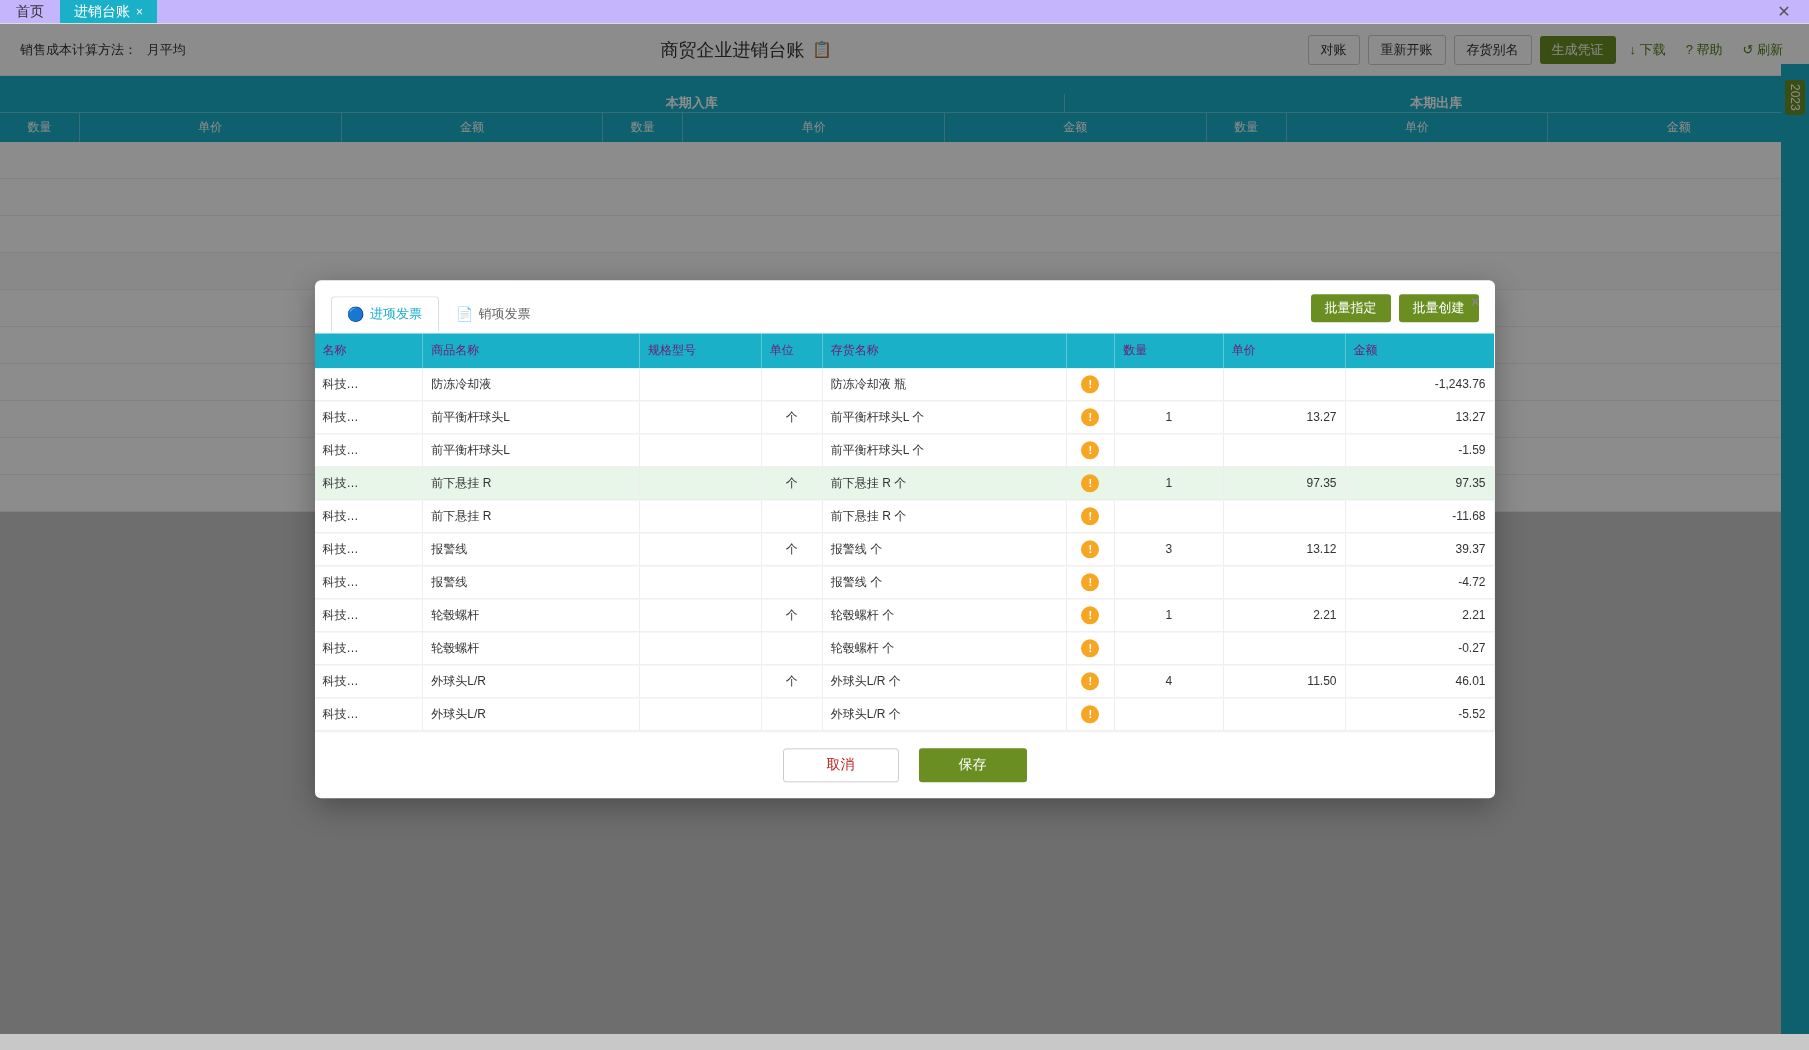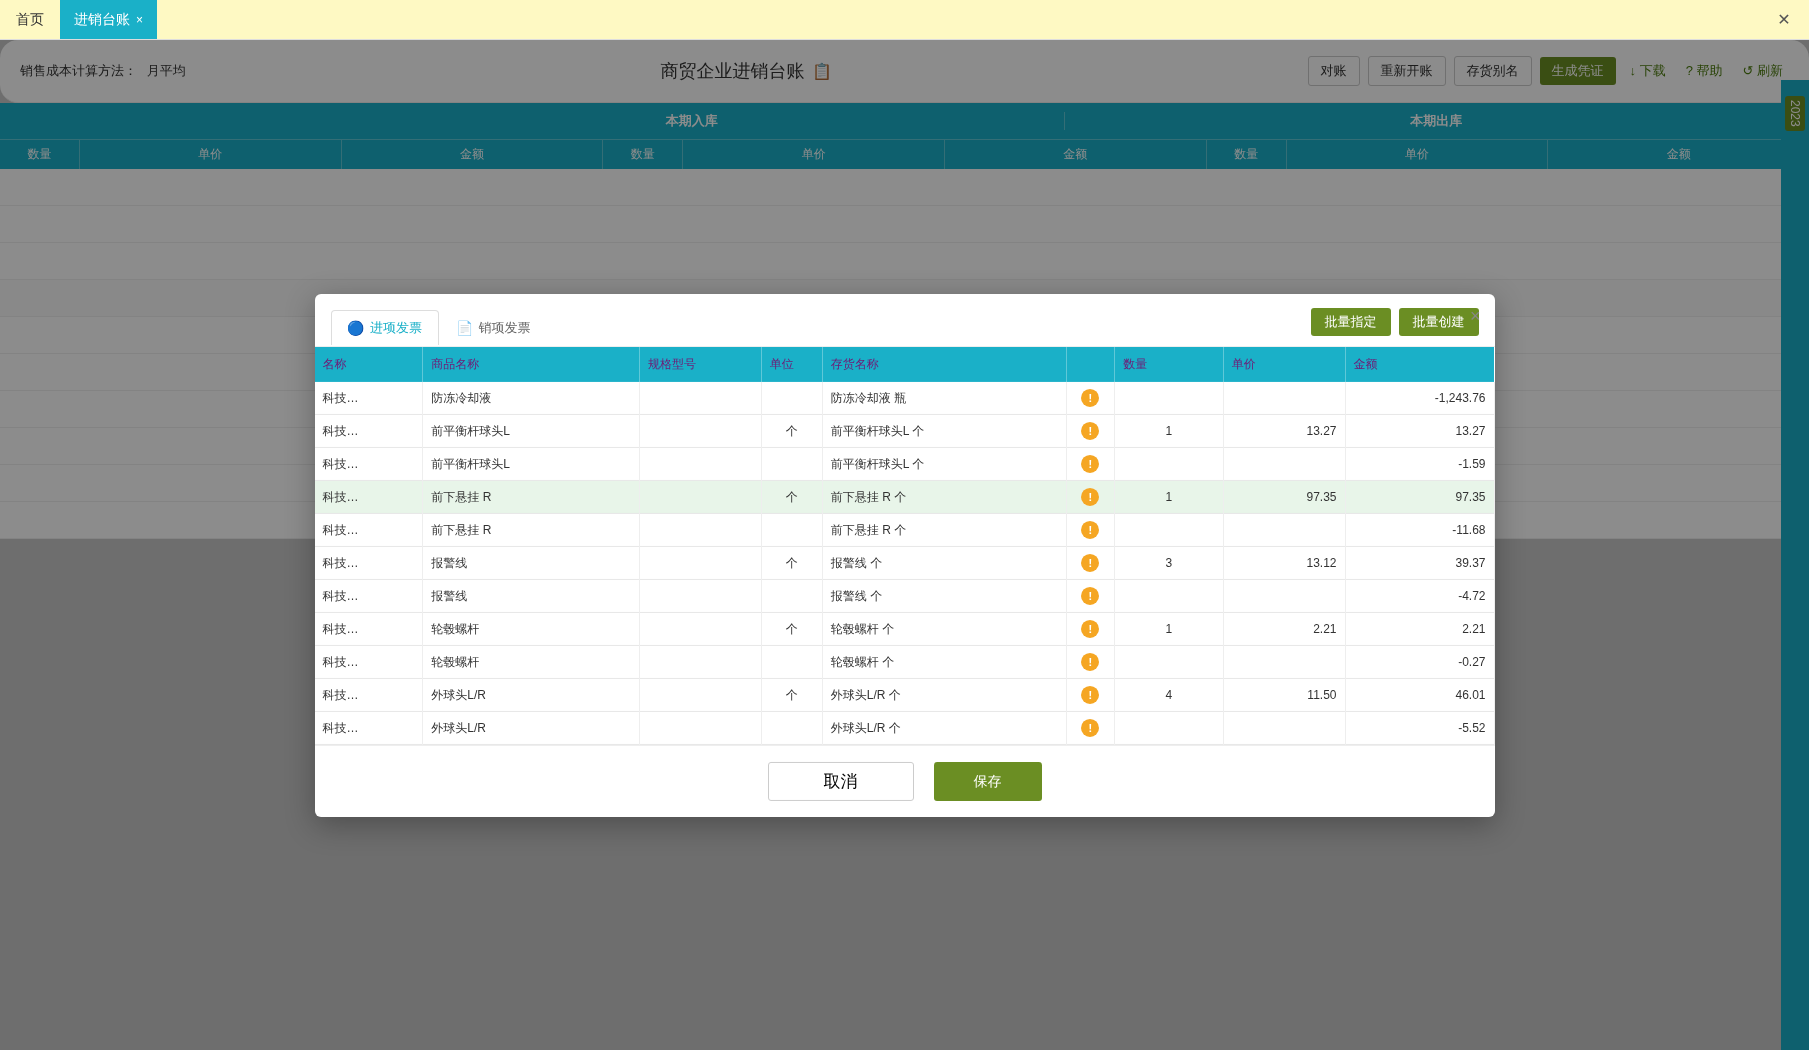--- a/index.html
+++ b/index.html
@@ -1,42 +1,42 @@
 <!DOCTYPE html>
 <html><head>
   <meta charset="utf-8">
   <style>
     * { box-sizing: border-box; margin: 0; padding: 0; }
     body { font-family: 'Microsoft YaHei', Arial, sans-serif; font-size: 13px; background: #c8c8c8; width: 1809px; height: 1050px; overflow: hidden; }
 
     
     .top-bar {
-      display: flex; align-items: center; height: 40px;
-      background: #fef9c3; border-bottom: 1px solid #ddd;
+      display: flex; align-items: center; height: 24px;
+      background: #c4b5fd; border-bottom: 1px solid #ddd;
     }
     .top-bar-home {
       padding: 0 16px; height: 100%; display: flex; align-items: center;
       font-size: 14px; color: #333; cursor: pointer;
     }
     .top-bar-tab {
       display: flex; align-items: center; height: 100%;
       background: #1ab0c8; color: #fff; padding: 0 14px;
       font-size: 14px; cursor: pointer; gap: 6px;
     }
     .top-bar-tab-close { font-size: 12px; cursor: pointer; }
     .top-bar-right { margin-left: auto; padding-right: 10px; }
     .top-bar-close-btn {
       width: 30px; height: 30px; display: flex; align-items: center;
       justify-content: center; cursor: pointer; font-size: 16px; color: #555;
     }
 
     
     .main-header {
-      background: #fff; padding: 0 20px; height: 63px;
-      display: flex; align-items: center; border-bottom: 1px solid #eee; border-radius: 18px;
+      background: #fff; padding: 0 20px; height: 52px;
+      display: flex; align-items: center; border-bottom: 1px solid #eee;
     }
     .cost-method { font-size: 13px; color: #333; }
     .page-title {
       flex: 1; text-align: center; font-size: 18px; font-weight: normal; color: #333;
       display: flex; align-items: center; justify-content: center; gap: 8px;
     }
     .header-actions { display: flex; gap: 8px; align-items: center; }
     .btn-default {
       padding: 5px 12px; border: 1px solid #ccc; background: #fff;
       border-radius: 3px; cursor: pointer; font-size: 13px; color: #333;
@@ -48,21 +48,21 @@
     .header-icon-btn {
       display: flex; align-items: center; gap: 4px;
       cursor: pointer; color: #4d7c0f; font-size: 13px; padding: 4px 6px;
     }
 
     
     .table-header-area {
       background: #1ab0c8; color: #fff;
     }
     .table-header-main {
-      display: flex; height: 36px; align-items: center;
+      display: flex; height: 36px; align-items: flex-end;
     }
     .table-header-section {
       display: flex; align-items: center; justify-content: center;
       border-right: 1px solid rgba(255,255,255,0.3);
       font-size: 13px; font-weight: bold;
     }
     .table-subheader {
       display: flex; height: 30px; align-items: center;
       background: #1ab0c8; border-top: 1px solid rgba(255,255,255,0.3);
     }
@@ -149,22 +149,22 @@
     }
     .negative { color: #e53935; }
     .positive { color: #333; }
 
     
     .modal-footer {
       display: flex; justify-content: center; gap: 20px;
       padding: 16px; border-top: 1px solid #eee;
     }
     .btn-cancel {
-      padding: 7px 55px; border: 1px solid #ccc; background: #fff;
-      border-radius: 3px; cursor: pointer; font-size: 17px; color: #000000;
+      padding: 7px 43px; border: 1px solid #ccc; background: #fff;
+      border-radius: 3px; cursor: pointer; font-size: 14px; color: #b91c1c;
     }
     .btn-save {
       padding: 7px 40px; border: none; background: #6b8e23;
       border-radius: 3px; cursor: pointer; font-size: 14px; color: #fff;
     }
 
     
     .year-badge {
       background: #6b8e23; color: #fff; font-size: 12px;
       padding: 2px 6px; border-radius: 3px; display: inline-block;

